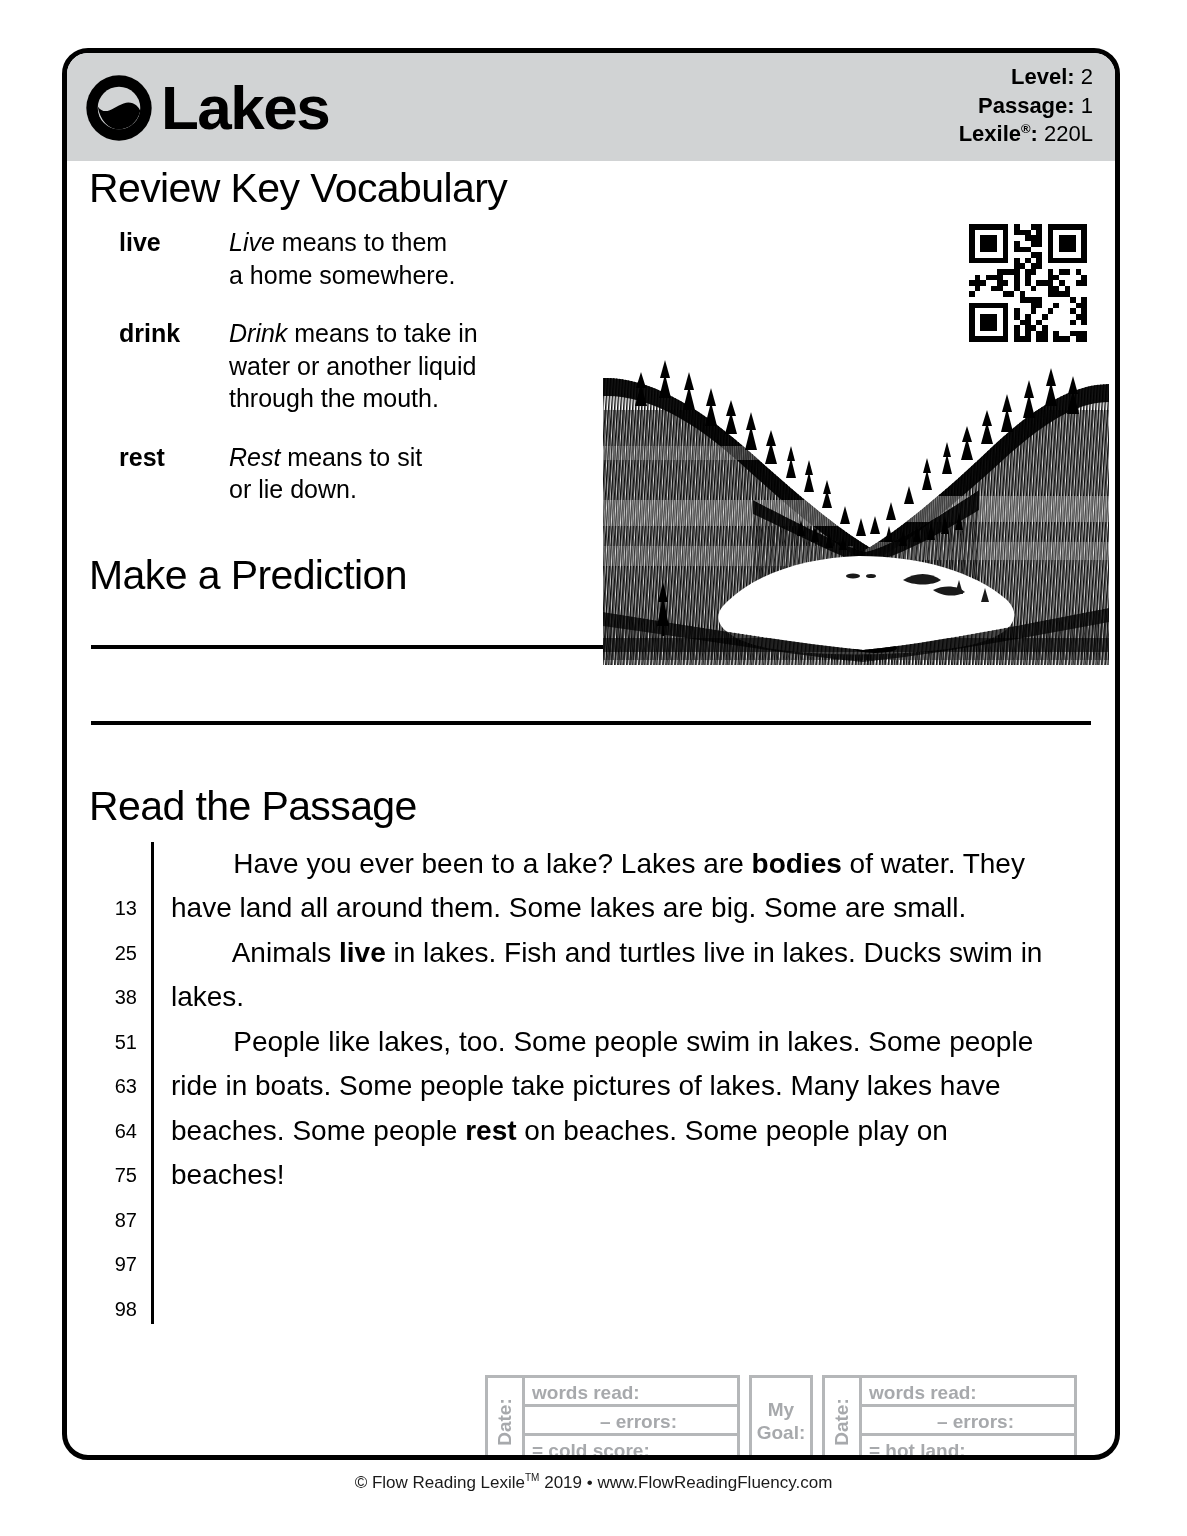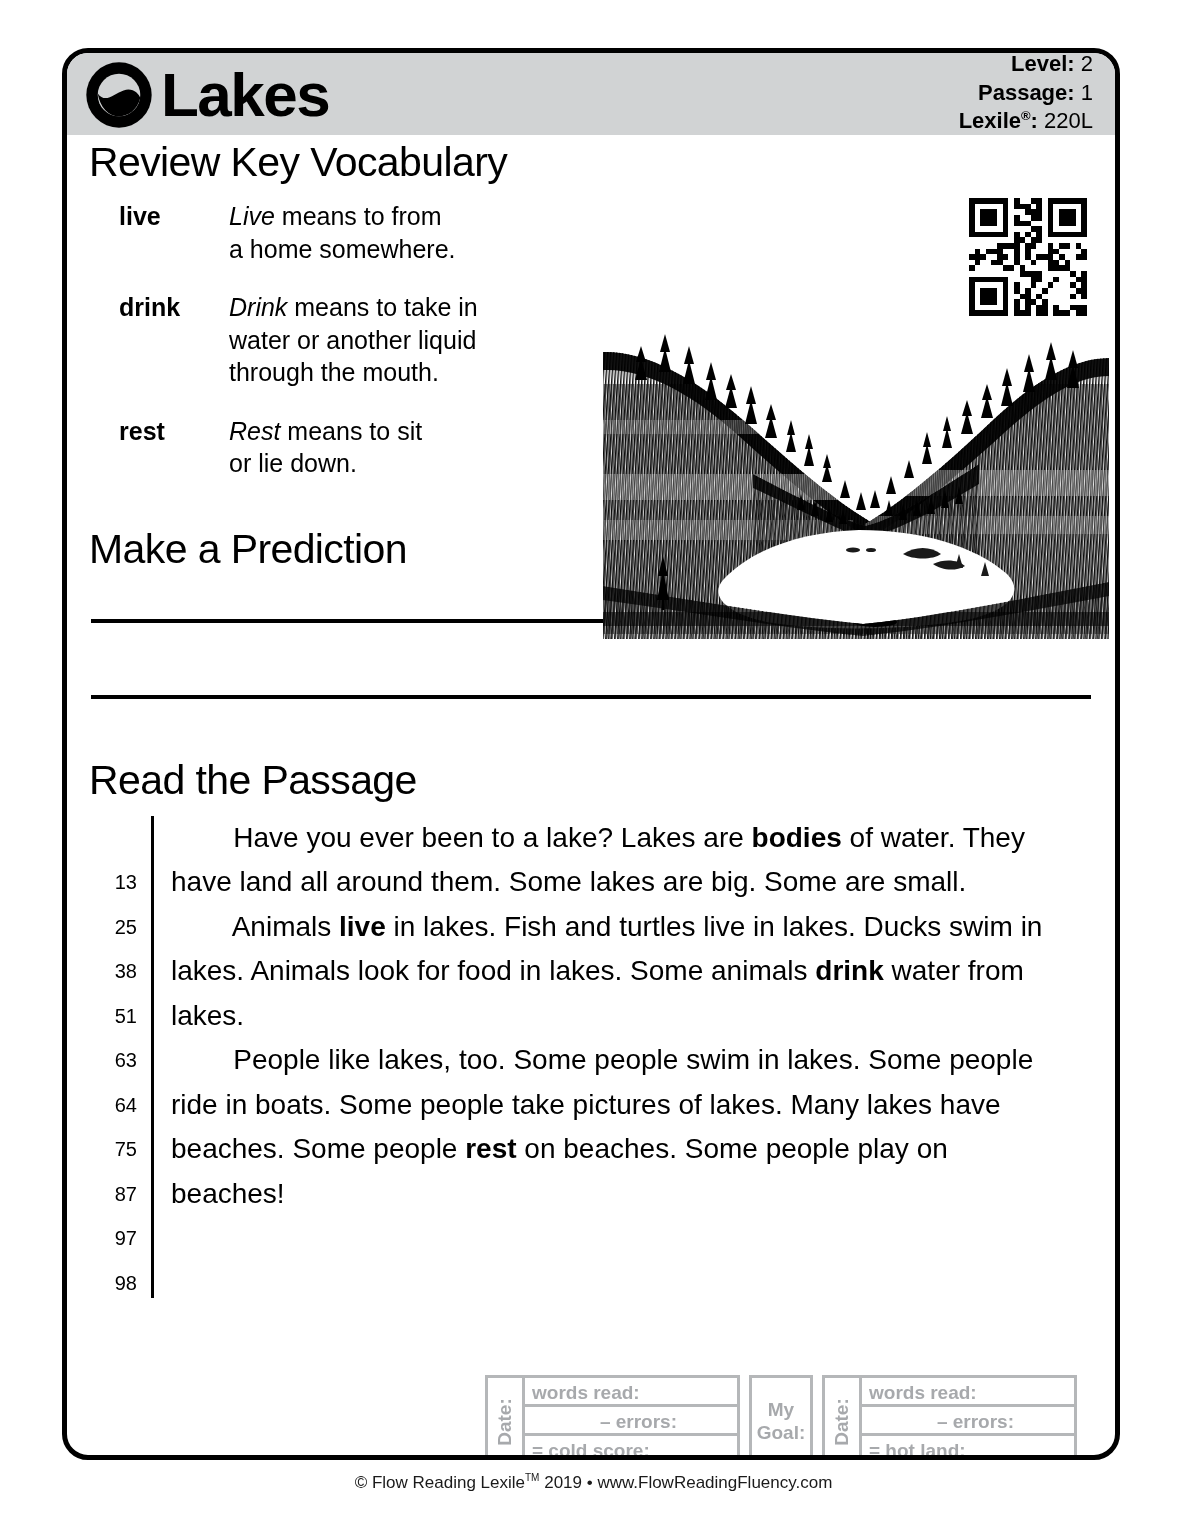--- a/index.html
+++ b/index.html
@@ -25,21 +25,21 @@
     border: 5px solid #000;
     border-radius: 26px;
     box-sizing: border-box;
     background: #fff;
     overflow: hidden;
   }
 
   
   .header {
     position: relative;
-    height: 82px;
+    height: 108px;
     background: #d1d3d4;
     display: flex;
     align-items: center;
     padding: 0 16px 0 14px;
     box-sizing: border-box;
   }
   .logo-wrap {
     width: 76px;
     height: 76px;
     flex: 0 0 auto;
@@ -283,21 +283,21 @@
 
   <div class="body-area">
 
     <h2 class="section-title" id="vocab-heading">Review Key Vocabulary</h2>
 
     <div class="vocab-area">
       <div class="vocab-list">
 
         <div class="vocab-row">
           <div class="vocab-word">live</div>
-          <div class="vocab-def"><i>Live</i><span style="white-space:pre-line"> means to from
+          <div class="vocab-def"><i>Live</i><span style="white-space:pre-line"> means to them
 a home somewhere.</span></div>
         </div>
 
         <div class="vocab-row">
           <div class="vocab-word">drink</div>
           <div class="vocab-def"><i>Drink</i><span style="white-space:pre-line"> means to take in
 water or another liquid
 through the mouth.</span></div>
         </div>
 
@@ -911,21 +911,20 @@
           <div>75</div>
           <div>87</div>
           <div>97</div>
           <div>98</div>
         </div>
       <div class="rule"></div>
       <div class="lines" id="passage-lines">
           <div>        Have you ever been to a lake? Lakes are <b>bodies</b> of water. They</div>
           <div>have land all around them. Some lakes are big. Some are small.</div>
           <div>        Animals <b>live</b> in lakes. Fish and turtles live in lakes. Ducks swim in</div>
-          <div>lakes. Animals look for food in lakes. Some animals <b>drink</b> water from</div>
           <div>lakes.</div>
           <div>        People like lakes, too. Some people swim in lakes. Some people</div>
           <div>ride in boats. Some people take pictures of lakes. Many lakes have</div>
           <div>beaches. Some people <b>rest</b> on beaches. Some people play on</div>
           <div>beaches!</div>
           <div></div>
         </div>
     </div>
 
   </div>

